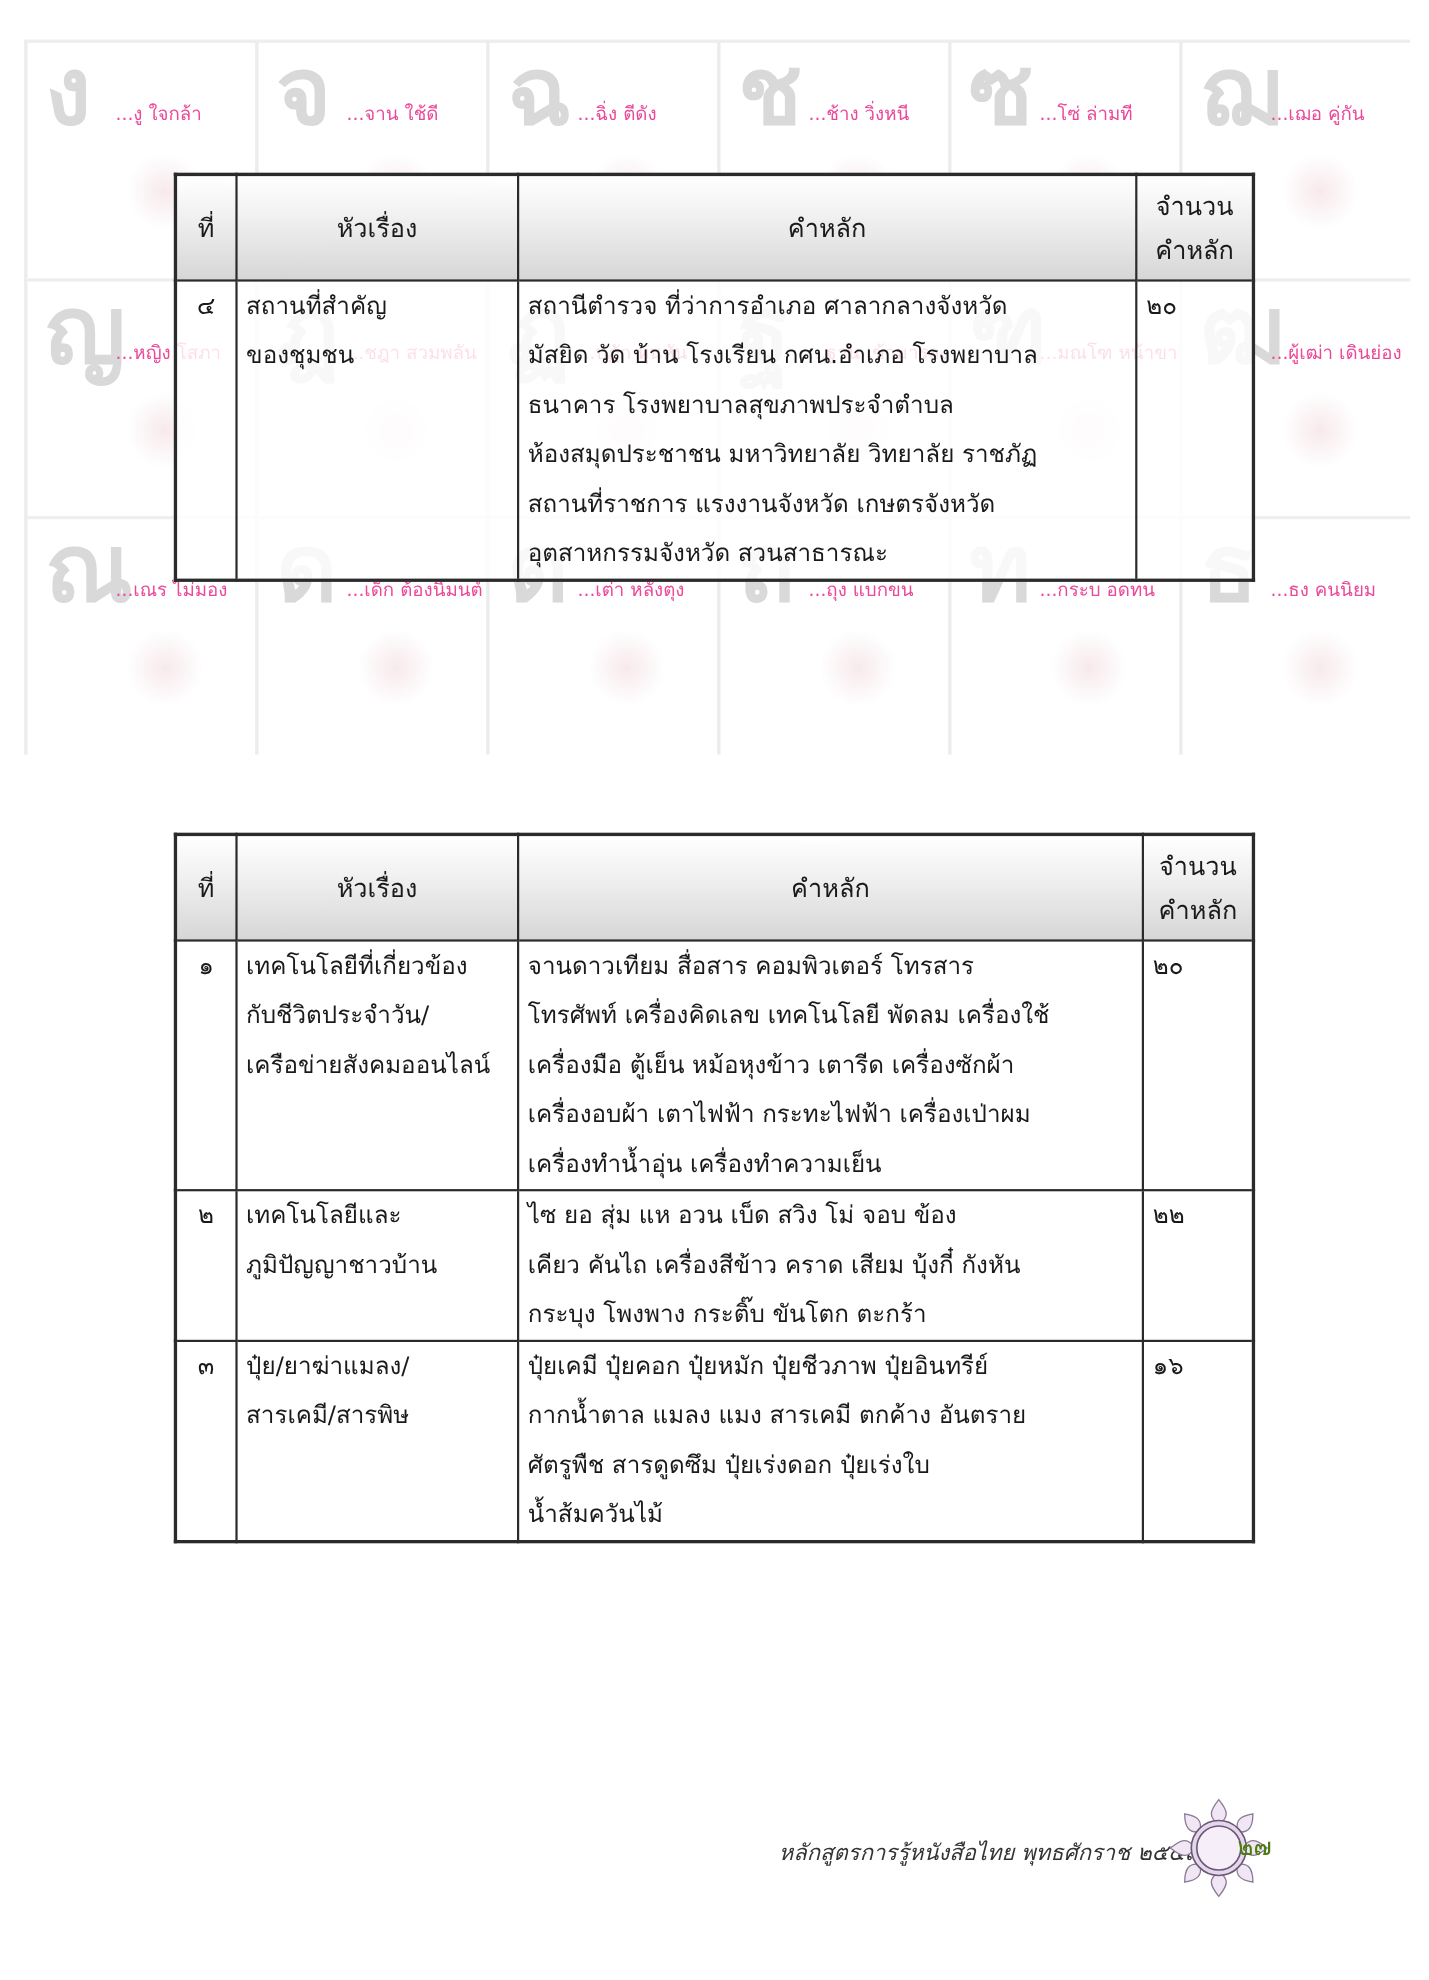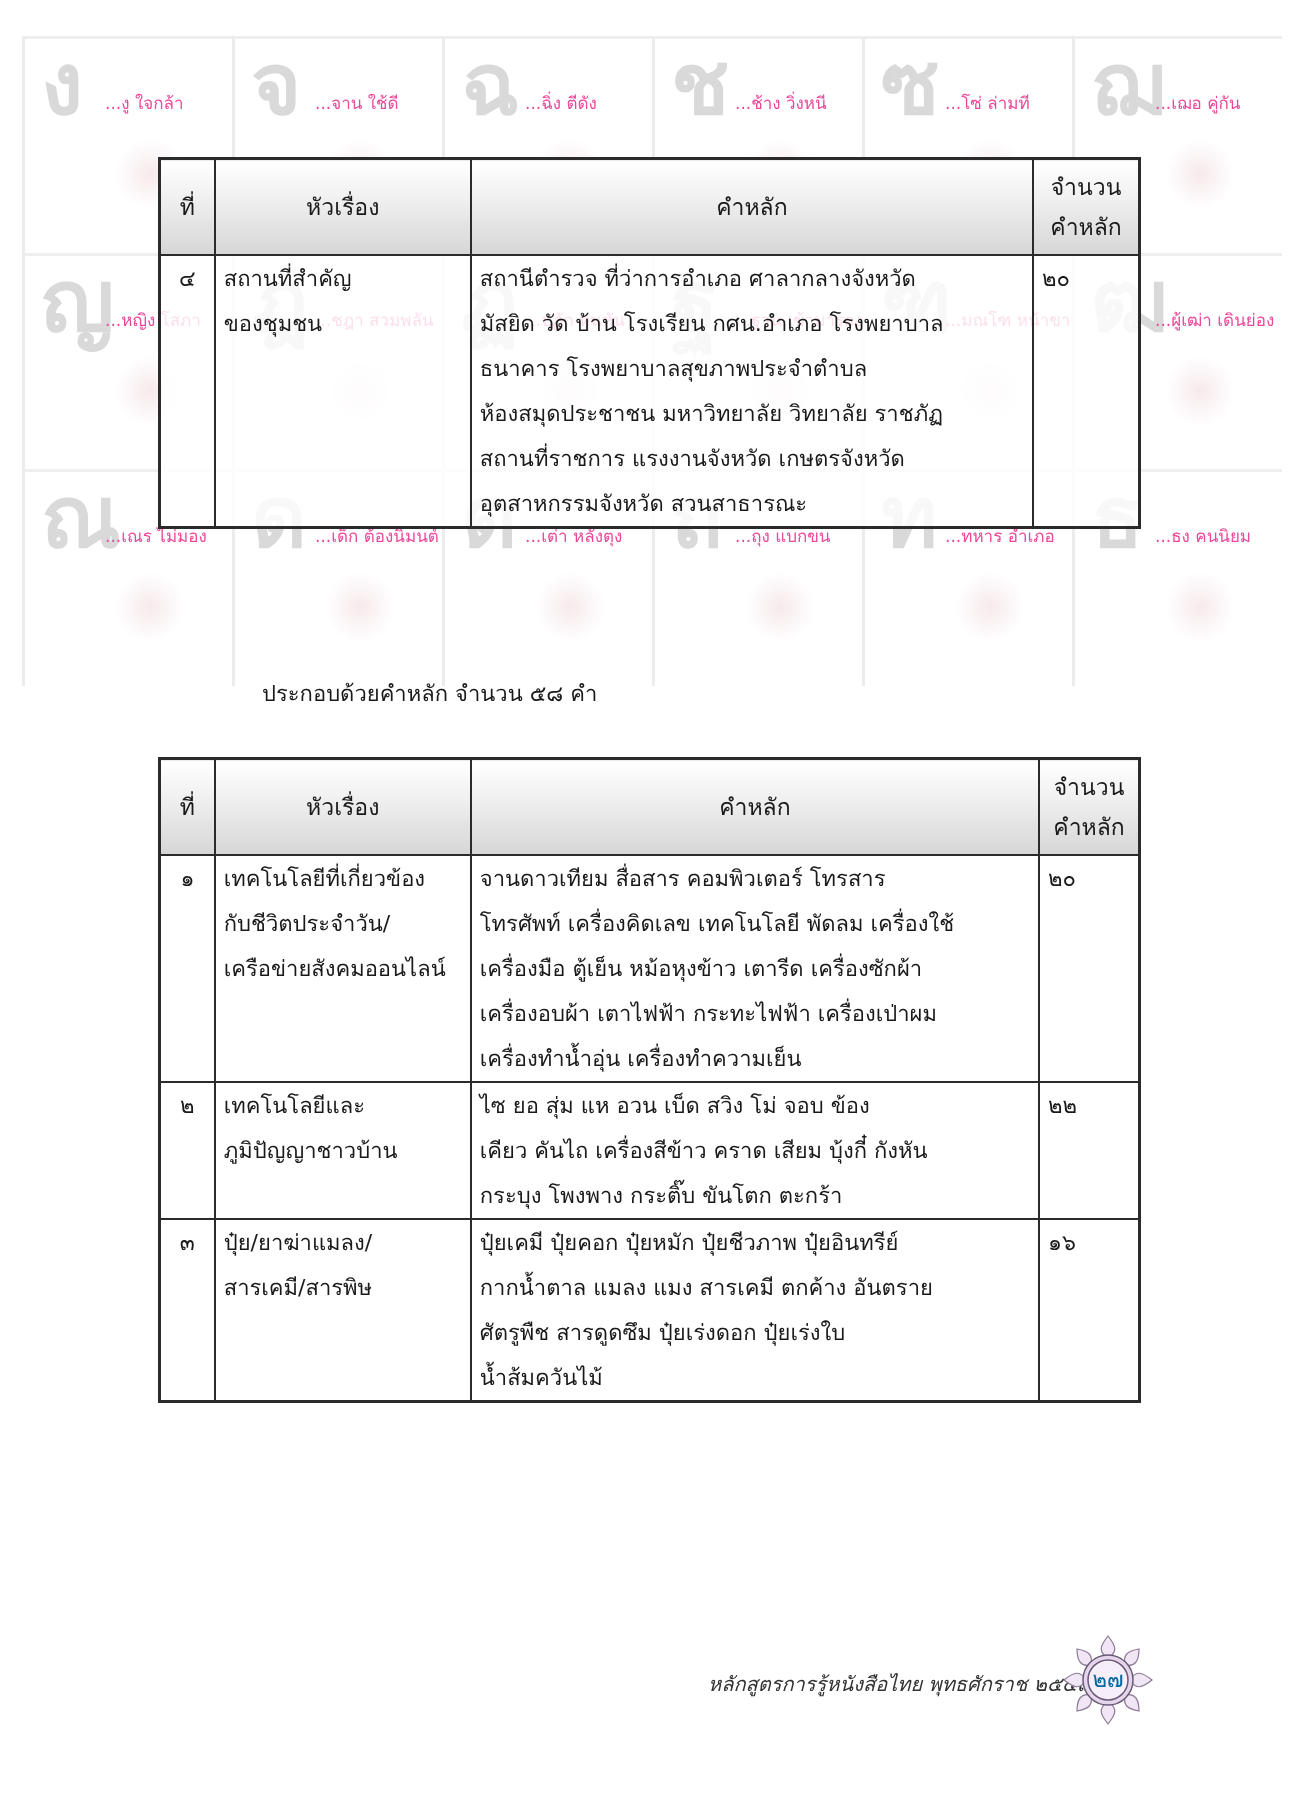--- a/index.html
+++ b/index.html
@@ -65,21 +65,21 @@
   .footer-text {
     position: absolute; left: 708px; top: 1668px; font-family: "DejaVu Serif", serif; font-style: italic;
     font-size: 20px; color: #333;
   }
   .page-badge {
     position: absolute; left: 1060px; top: 1632px; width: 96px; height: 96px;
   }
   .page-badge svg { position: absolute; left: 0; top: 0; }
   .page-num {
     position: absolute; left: 0; top: 0; width: 96px; height: 96px; line-height: 96px;
-    text-align: center; font-size: 22px; color: #0369a1;
+    text-align: right; font-size: 22px; color: #4d7c0f;
   }
 </style>
 </head>
 <body>
 
 <div class="watermark">
   <div class="wm-cell">
       <span class="wm-letter">ง</span>
       <span class="wm-caption">...งู ใจกล้า</span>
       <span class="wm-pic"></span>
@@ -154,21 +154,21 @@
       <span class="wm-caption">...เต่า หลังตุง</span>
       <span class="wm-pic"></span>
     </div>
   <div class="wm-cell">
       <span class="wm-letter">ถ</span>
       <span class="wm-caption">...ถุง แบกขน</span>
       <span class="wm-pic"></span>
     </div>
   <div class="wm-cell">
       <span class="wm-letter">ท</span>
-      <span class="wm-caption">...ทหาร อำเภอ</span>
+      <span class="wm-caption">...กระบ อดทน</span>
       <span class="wm-pic"></span>
     </div>
   <div class="wm-cell">
       <span class="wm-letter">ธ</span>
       <span class="wm-caption">...ธง คนนิยม</span>
       <span class="wm-pic"></span>
     </div>
 </div>
 
 <div class="content">
@@ -204,21 +204,20 @@
           <span class="kw-line">ธนาคาร  โรงพยาบาลสุขภาพประจำตำบล</span>
           <span class="kw-line">ห้องสมุดประชาชน  มหาวิทยาลัย  วิทยาลัย  ราชภัฏ</span>
           <span class="kw-line">สถานที่ราชการ  แรงงานจังหวัด  เกษตรจังหวัด</span>
           <span class="kw-line">อุตสาหกรรมจังหวัด  สวนสาธารณะ</span>
         </td>
         <td class="cnt">๒๐</td>
       </tr>
     </tbody>
   </table>
 
-  <div class="section-sub">ประกอบด้วยคำหลัก จำนวน  ๕๘  คำ</div>
 
   <table class="kw" id="table2">
     <colgroup>
         <col style="width:55px">
         <col style="width:255px">
         <col style="width:566px">
         <col style="width:100px">
       </colgroup>
     <thead>
       <tr style="height:96px">

